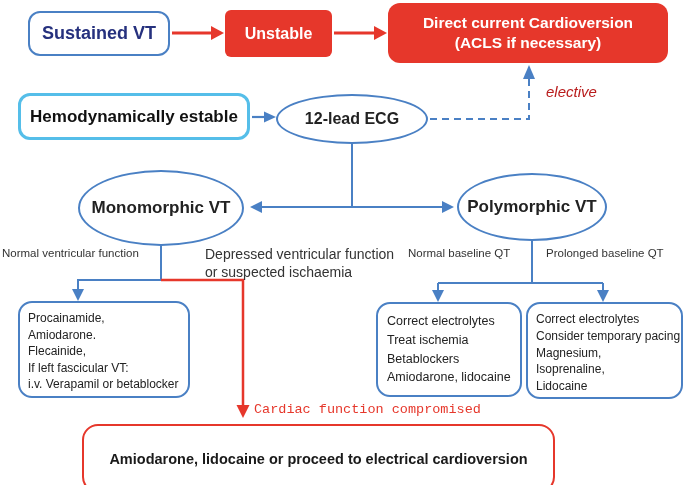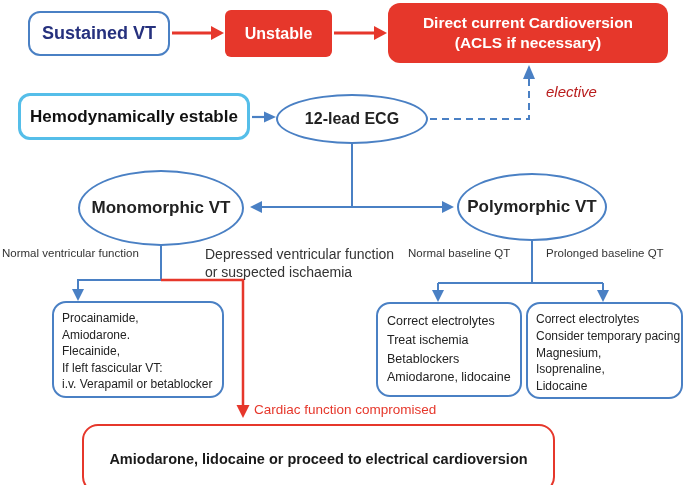--- a/index.html
+++ b/index.html
@@ -106,21 +106,21 @@
 
   <div class="lbl" style="left:205px;top:245px;font-size:14px;line-height:1.3;">
     <div>Depressed ventricular function</div>
     <div>or suspected ischaemia</div>
   </div>
 
   <div class="lbl" style="left:408px;top:247px;font-size:11.5px;">Normal baseline QT</div>
 
   <div class="lbl" style="left:546px;top:247px;font-size:11.5px;text-align:right;">Prolonged baseline QT</div>
 
-  <div class="listbox" style="left:18px;top:301px;width:172px;height:97px;padding:7px 8px;font-size:12px;line-height:1.38;white-space:nowrap;margin-left:34px;">
+  <div class="listbox" style="left:18px;top:301px;width:172px;height:97px;padding:7px 8px;font-size:12px;line-height:1.38;white-space:nowrap;">
     <div>Procainamide,</div>
     <div>Amiodarone.</div>
     <div>Flecainide,</div>
     <div>If left fascicular VT:</div>
     <div>i.v. Verapamil or betablocker</div>
   </div>
 
   <div class="listbox" style="left:376px;top:302px;width:146px;height:95px;padding:8px 9px;font-size:12.5px;line-height:1.5;white-space:nowrap;">
     <div>Correct electrolytes</div>
     <div>Treat ischemia</div>
@@ -129,19 +129,19 @@
   </div>
 
   <div class="listbox" style="left:526px;top:302px;width:157px;height:97px;padding:7px 8px;font-size:12px;line-height:1.4;white-space:nowrap;">
     <div>Correct electrolytes</div>
     <div>Consider temporary pacing</div>
     <div>Magnesium,</div>
     <div>Isoprenaline,</div>
     <div>Lidocaine</div>
   </div>
 
-  <div class="lbl" style="left:254px;top:402px;font-size:13.5px;color:#e6372b;">Cardiac function compromised</div>
+  <div class="lbl" style="left:254px;top:402px;font-size:13.5px;color:#e6372b;font-family:Liberation Mono, monospace;">Cardiac function compromised</div>
 
   <div class="node" style="left:82px;top:424px;width:473px;height:69px;border:2.5px solid #e6372b;border-radius:16px;font-weight:bold;font-size:14.5px;color:#1a1a1a;">
     <span>Amiodarone, lidocaine or proceed to electrical cardioversion</span>
   </div>
 
 </div>
 
 </body></html>

